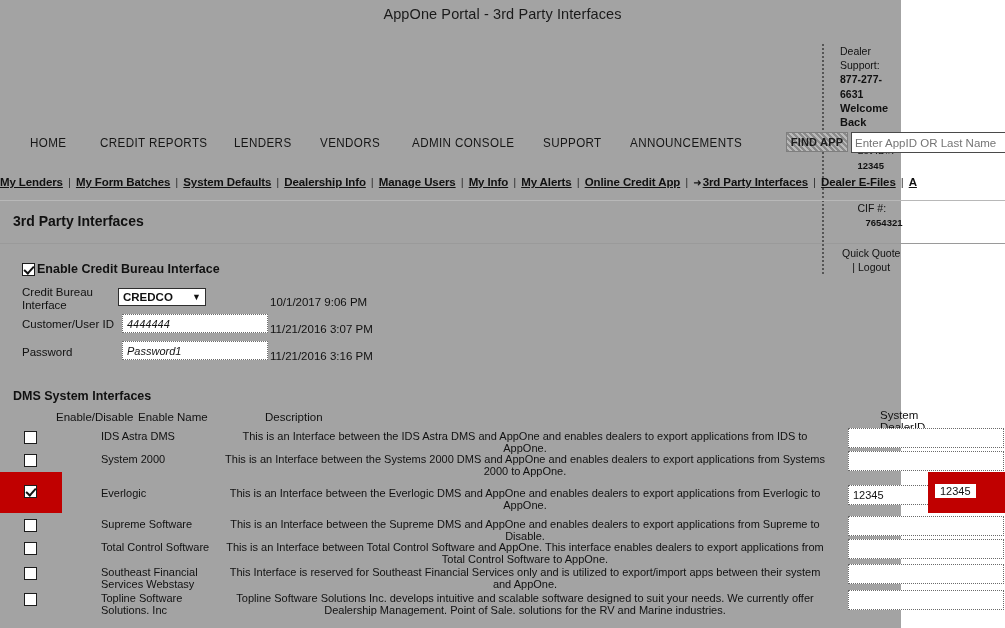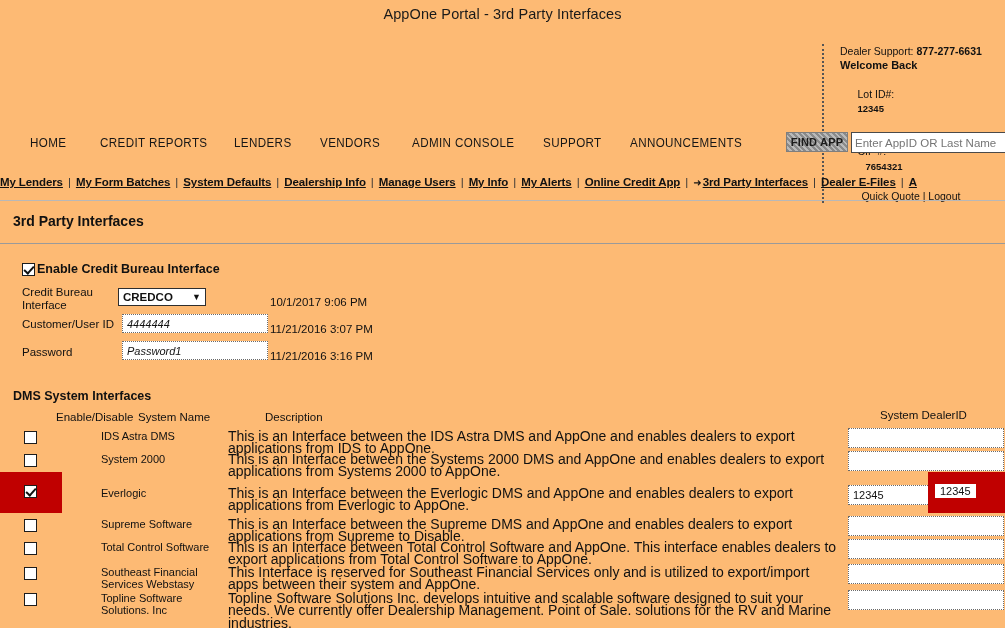--- a/index.html
+++ b/index.html
@@ -4,21 +4,21 @@
 <style>
   * { box-sizing: border-box; }
   html, body {
     margin: 0; padding: 0;
     width: 1005px; height: 628px;
     background: #ffffff;
     font-family: "Liberation Sans", sans-serif;
     color: #111111;
     overflow: hidden;
   }
-  #page { position: relative; width: 1005px; height: 628px; background:#fdba74; }
+  #page { position: relative; width: 901px; height: 628px; background:#a3a3a3; }
 
   
   .doc-title {
     position: absolute; top: 6px; left: 0; width: 1005px;
     text-align: center; font-size: 14.5px; color: #1a1a1a;
     letter-spacing: .1px;
   }
 
   
   .acct {
@@ -143,22 +143,22 @@
   }
   .dms-row { position: absolute; left: 0; width: 1005px; }
   .dms-row .chk-cell {
     position: absolute; left: 24px; top: 0;
   }
   .dms-row .name {
     position: absolute; left: 101px; top: 0;
     width: 120px; font-size: 11px; line-height: 12.4px; color: #111;
   }
   .dms-row .desc {
-    position: absolute; left: 228px; top: 0;
-    width: 610px; font-size: 14px; line-height: 12.4px; color: #111;
+    position: absolute; left: 220px; top: 0;
+    width: 610px; font-size: 11px; line-height: 12.4px; color: #111; text-align: center;
   }
   .dms-row .dealerid {
     position: absolute; left: 848px; top: -2px;
     width: 156px; height: 20px;
     border: 1px dotted #6a6a6a; background: #fff;
     font-family: "Liberation Sans", sans-serif;
     font-size: 11px; color: #111; padding: 1px 4px;
   }
   .col-dealerid-head {
     position: absolute; left: 880px; top: 409px;
@@ -246,21 +246,21 @@
   <div class="fld-label" style="left:22px; top:346px;">Password</div>
   <input class="txtfield" style="top: 341px;" type="text" value="Password1">
 
   <div class="stamp" style="left:270px; top:296px;">10/1/2017 9:06 PM</div>
   <div class="stamp" style="left:270px; top:323px;">11/21/2016 3:07 PM</div>
   <div class="stamp" style="left:270px; top:350px;">11/21/2016 3:16 PM</div>
 
   <div class="sect-title" style="top:389px; font-size:12.5px;">DMS System Interfaces</div>
 
   <div class="tbl-head" style="left:19px; top:411px;">Enable/Disable</div>
-  <div class="tbl-head" style="left:101px; top:411px;">System Name</div>
+  <div class="tbl-head" style="left:101px; top:411px;">Enable Name</div>
   <div class="tbl-head" style="left:228px; top:411px;">Description</div>
   <div class="col-dealerid-head">System DealerID</div>
 
   <div id="dms-rows">
       <div class="dms-row" style="top: 430px;">
         <span class="chk-cell"><span class="cbox"></span></span>
         <div class="name">IDS Astra DMS</div>
         <div class="desc">This is an Interface between the IDS Astra DMS and AppOne and enables dealers to export applications from IDS to AppOne.</div>
         <input type="text" class="dealerid" style="">
       </div>

